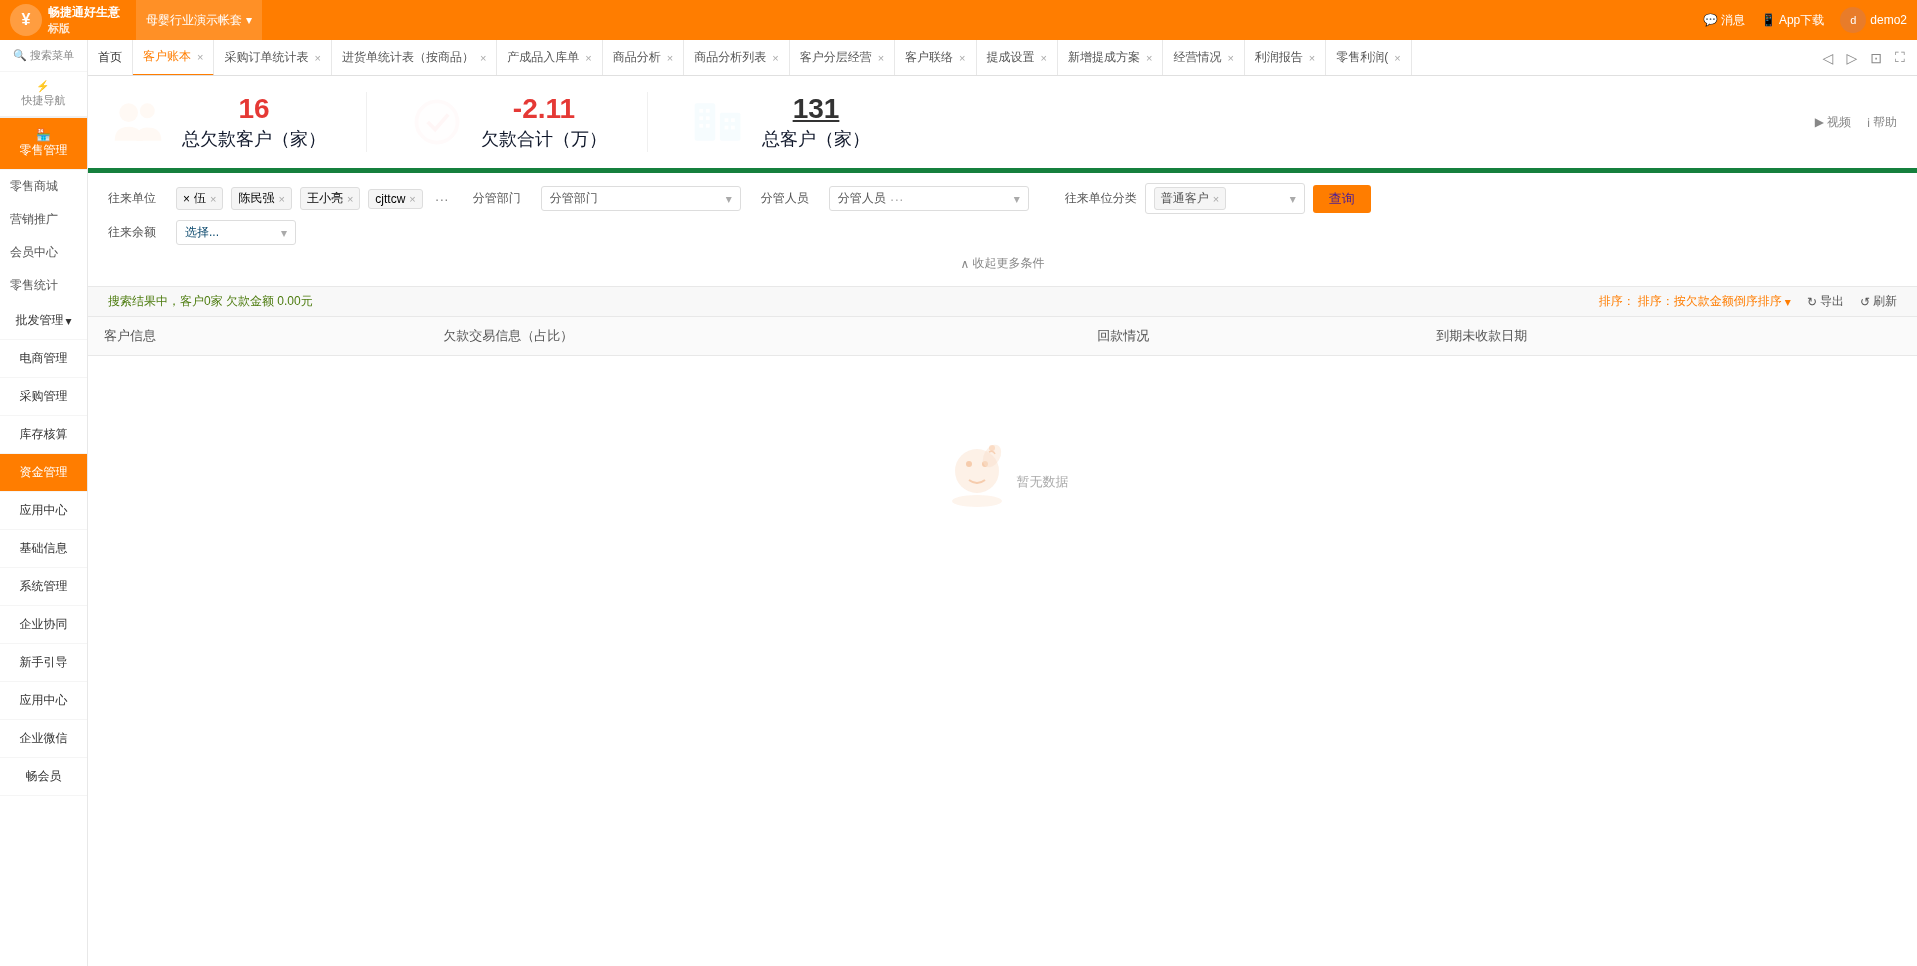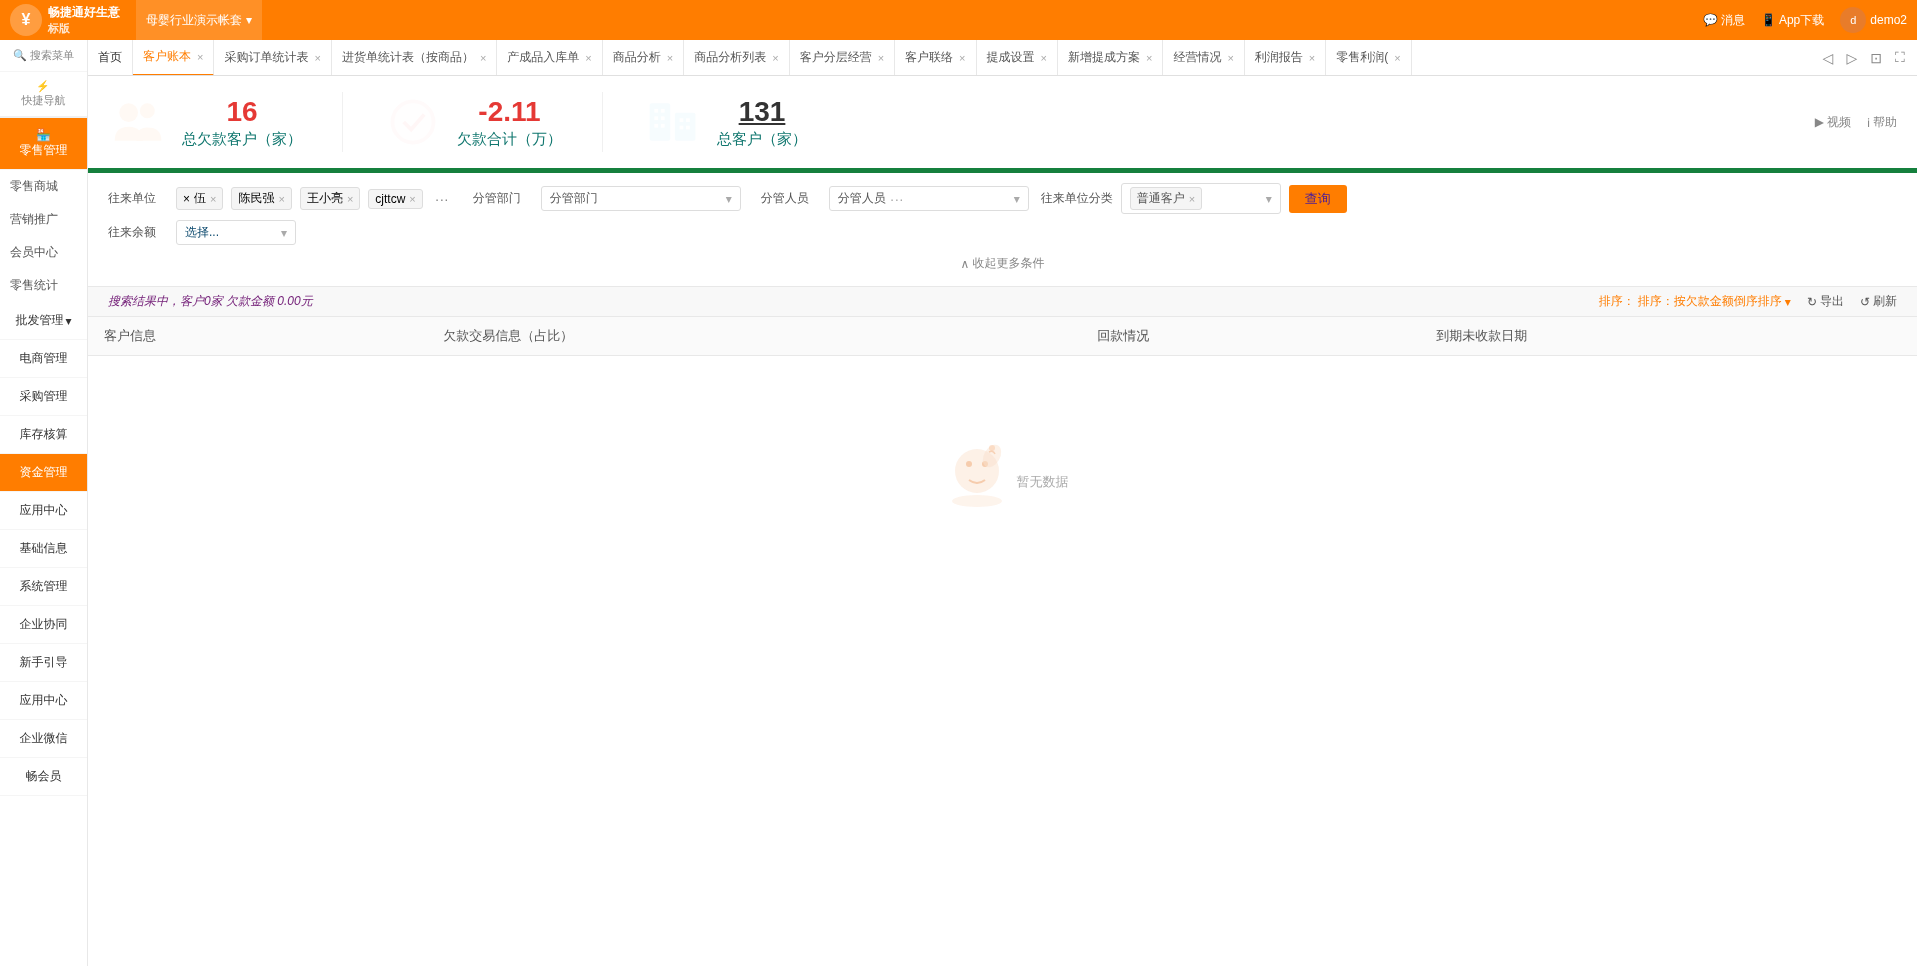--- a/index.html
+++ b/index.html
@@ -37,41 +37,41 @@
     
     .page-header { background: #fff; border-bottom: 5px solid #15803d; padding: 16px 20px; display: flex; align-items: center; gap: 0; flex-shrink: 0; text-align: center; }
     .stat-block { display: flex; align-items: center; gap: 14px; padding-right: 40px; border-right: 1px solid #f0f0f0; margin-right: 40px; }
     .stat-block:last-child { border-right: none; }
     .stat-icon { width: 60px; height: 60px; display: flex; align-items: center; justify-content: center; opacity: 0.15; }
     .stat-icon svg { width: 56px; height: 56px; }
     .stat-info { }
     .stat-number { font-size: 28px; font-weight: bold; }
     .stat-number.red { color: #e53935; }
     .stat-number.black { color: #333; text-decoration: underline; }
-    .stat-label { font-size: 15px; color: #0f766e; margin-top: 2px; }
+    .stat-label { font-size: 18px; color: #0f172a; margin-top: 2px; }
     .page-header-right { margin-left: auto; display: flex; align-items: center; gap: 16px; font-size: 12px; color: #888; }
     .page-header-right span { cursor: pointer; display: flex; align-items: center; gap: 3px; }
 
     
     .filter-area { background: #fff; padding: 10px 20px; border-bottom: 1px solid #e8e8e8; flex-shrink: 0; }
     .filter-row { display: flex; align-items: center; gap: 8px; margin-bottom: 6px; flex-wrap: wrap; }
     .filter-label { color: #555; font-size: 12px; min-width: 60px; }
     .filter-tag { background: #f5f5f5; border: 1px solid #ddd; border-radius: 3px; padding: 2px 6px; font-size: 12px; display: flex; align-items: center; gap: 4px; }
     .filter-tag .close { color: #aaa; cursor: pointer; font-size: 11px; }
     .filter-more { color: #888; cursor: pointer; font-size: 14px; padding: 2px 4px; }
     .filter-select { border: 1px solid #ddd; border-radius: 3px; padding: 3px 8px; font-size: 12px; color: #555; display: flex; align-items: center; gap: 4px; min-width: 120px; background: #fff; cursor: pointer; }
     .filter-select-wide { min-width: 200px; }
     .filter-select-arrow { color: #aaa; margin-left: auto; }
     .filter-more-dots { color: #aaa; cursor: pointer; font-size: 14px; }
     .btn-query { background: #ff7d00; color: #4c1d95; border: none; border-radius: 3px; padding: 5px 16px; font-size: 13px; cursor: pointer; }
     .collapse-btn { color: #888; font-size: 12px; cursor: pointer; display: flex; align-items: center; gap: 3px; justify-content: center; padding: 4px; }
 
     
     .results-bar { background: #f8f8f8; padding: 6px 20px; display: flex; align-items: center; justify-content: space-between; border-bottom: 1px solid #e8e8e8; flex-shrink: 0; }
-    .results-info { font-size: 12px; color: #701a75; font-style: italic; }
+    .results-info { font-size: 12px; color: #4d7c0f; }
     .results-actions { display: flex; align-items: center; gap: 16px; font-size: 12px; color: #555; }
     .results-actions span { cursor: pointer; display: flex; align-items: center; gap: 3px; }
     .sort-select { color: #ff7d00; cursor: pointer; }
 
     
     .table-container { flex: 1; overflow-y: auto; background: #fff; }
     .data-table { width: 100%; border-collapse: collapse; }
     .data-table th { padding: 10px 16px; font-size: 13px; color: #555; font-weight: 500; border-bottom: 1px solid #e8e8e8; background: #fafafa; text-align: left; }
 
     
@@ -316,21 +316,21 @@
             <span class="filter-select-arrow">▾</span>
           </div>
 
           <span class="filter-label" style="margin-left:12px;">分管人员</span>
           <div class="filter-select filter-select-wide">
             <span>分管人员</span>
             <span class="filter-more-dots">···</span>
             <span class="filter-select-arrow">▾</span>
           </div>
 
-          <span class="filter-label" style="margin-left:4px;">往来单位分类</span>
+          <span class="filter-label" style="margin-left:28px;">往来单位分类</span>
           <div class="filter-select" style="min-width:160px;">
             <div class="filter-tag" style="margin:0;">
               <span>普通客户</span>
               <span class="close">×</span>
             </div>
             <span class="filter-select-arrow">▾</span>
           </div>
 
           <button class="btn-query">查询</button>
         </div>

